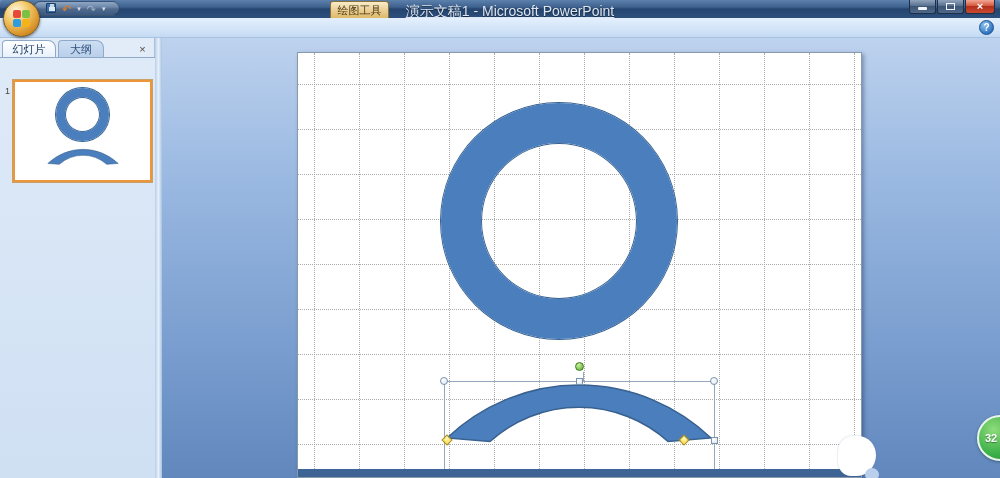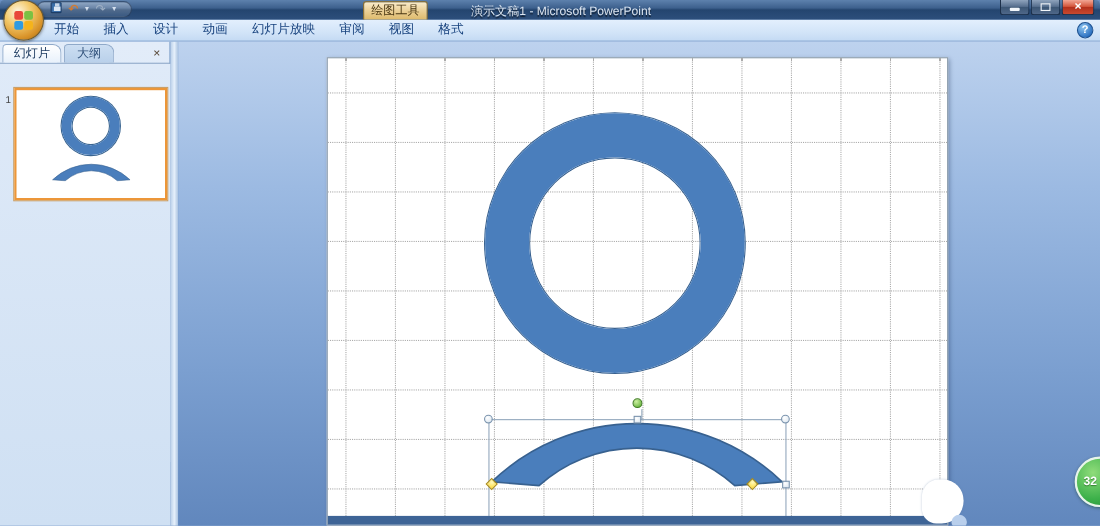--- a/index.html
+++ b/index.html
@@ -29,21 +29,21 @@
   .save-glyph i { position:absolute; left:2px; bottom:1px; width:6px; height:4px; background:#dce8f5; }
   .save-glyph b { position:absolute; left:3px; top:0px; width:4px; height:3px; background:#c7d6e8; }
   .undo-glyph { color:#d07b33; font-weight:bold; font-size:11px; }
   .redo-glyph { color:#9fb0c4; font-size:11px; }
   .mini-drop { color:#d5e0ee; font-size:7px; }
   .ctx-label { position:absolute; left:330px; top:1px; width:59px; height:17px;
     background:linear-gradient(180deg,#faeccb 0%,#ecd29a 45%,#ddb96a 100%);
     border:1px solid #8a7036; border-bottom:none; border-radius:3px 3px 0 0;
     font-size:11px; color:#4a3712; text-align:center; line-height:16px; }
   .win-title { position:absolute; left:350px; top:3px; width:320px; text-align:center;
-    font-size:11px; color:#dce6f2; text-shadow:0 1px 1px rgba(0,0,0,.6); }
+    font-size:14px; color:#dce6f2; text-shadow:0 1px 1px rgba(0,0,0,.6);text-decoration:underline; }
   .win-controls { position:absolute; right:5px; top:0px; display:flex; }
   .win-btn { width:27px; height:14px; margin-left:1px; border:1px solid #1c2f49; border-top:none;
     border-radius:0 0 3px 3px; background:linear-gradient(180deg,#8fa3bc 0%,#58708f 45%,#3c5674 50%,#50688a 100%);
     display:flex; align-items:center; justify-content:center; cursor:pointer; }
   .win-btn.close { width:30px;
     background:linear-gradient(180deg,#f2a694 0%,#d4573d 45%,#b2301c 50%,#c94a30 100%); }
   .glyph-min { width:9px; height:3px; background:#f2f6fa; border-radius:1px; margin-top:4px; }
   .glyph-restore { width:9px; height:7px; border:1px solid #f2f6fa; background:transparent; }
   .glyph-close { color:#fff; font-size:11px; font-weight:bold; line-height:11px; }
 
@@ -153,30 +153,20 @@
   <span class="qat-icon">
     <span class="save-glyph" style="display:inline-block"><b></b><i></i></span>
   </span>
   <span class="qat-icon undo-glyph">↶</span>
   <span class="qat-icon mini-drop">▾</span>
   <span class="qat-icon redo-glyph">↷</span>
   <span class="qat-icon mini-drop">▾</span>
 </div>
 
 <div class="tabstrip">
-  <div class="tabs">
-    <div class="ribbon-tab">开始</div>
-    <div class="ribbon-tab">插入</div>
-    <div class="ribbon-tab">设计</div>
-    <div class="ribbon-tab">动画</div>
-    <div class="ribbon-tab">幻灯片放映</div>
-    <div class="ribbon-tab">审阅</div>
-    <div class="ribbon-tab">视图</div>
-    <div class="ribbon-tab">格式</div>
-  </div>
   <div class="help-btn">?</div>
 </div>
 
 <div class="left-panel">
   <div class="panel-tabs">
     <div class="panel-tab active">幻灯片</div>
     <div class="panel-tab inactive">大纲</div>
     <div class="panel-close">×</div>
   </div>
   <div class="panel-body">

